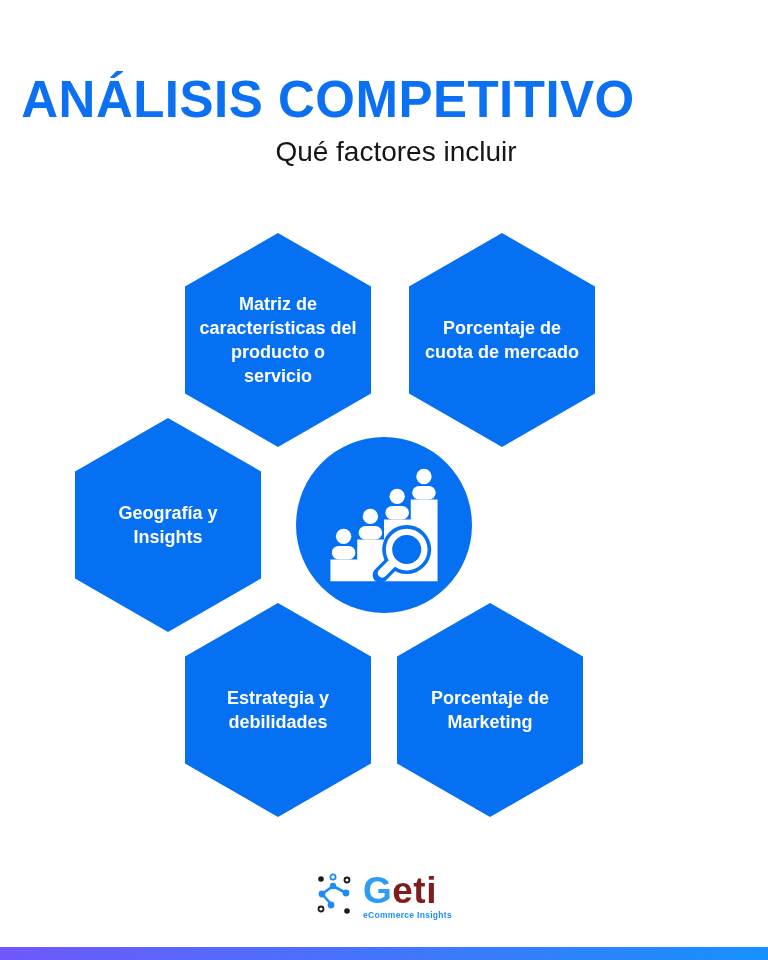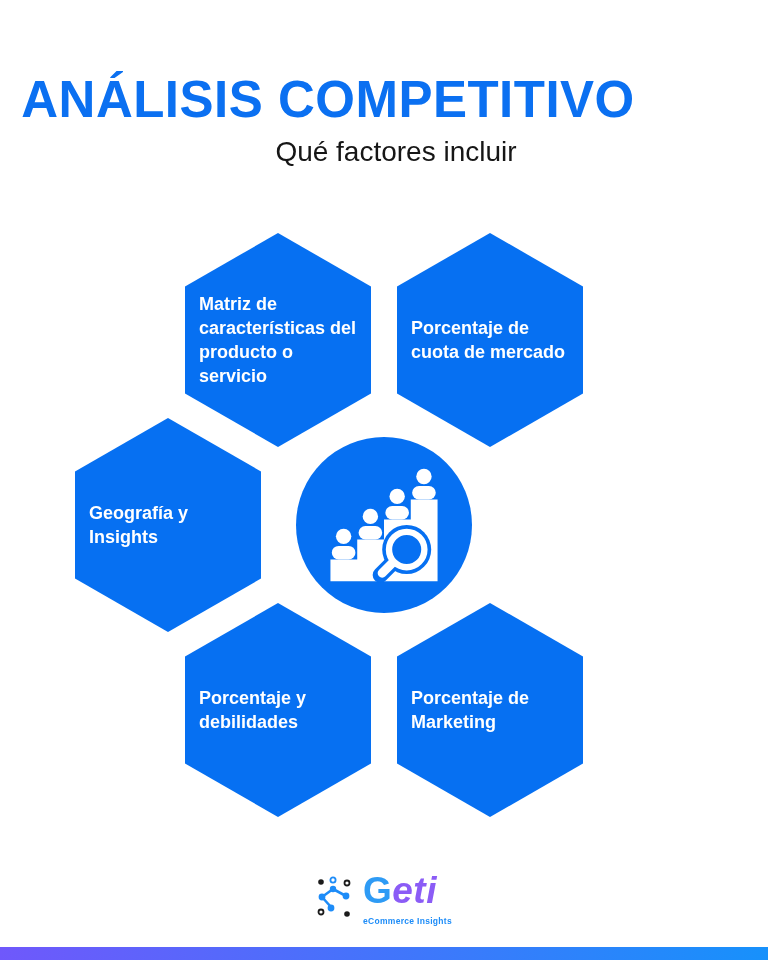--- a/index.html
+++ b/index.html
@@ -29,26 +29,26 @@
   
   .hex{
     position:absolute;
     width:186px;height:214px;
     background:#0670f2;
     clip-path:polygon(50% 0%,100% 25%,100% 75%,50% 100%,0% 75%,0% 25%);
     display:flex;align-items:center;justify-content:center;
   }
   .hex .hex-label{
     padding:0 14px;
-    text-align:left;
+    text-align:center;
     color:#ffffff;
     font-size:18px;font-weight:700;line-height:1.34;
   }
   .hex-tl{left:185px;top:233px;}
-  .hex-tr{left:397px;top:233px;}
+  .hex-tr{left:409px;top:233px;}
   .hex-ml{left:75px; top:418px;}
   .hex-mr{left:507px;top:418px;}
   .hex-bl{left:185px;top:603px;}
   .hex-br{left:397px;top:603px;}
 
   
   .center-ring{
     position:absolute;left:281px;top:422px;
     width:206px;height:206px;border-radius:50%;
     background:#ffffff;
@@ -63,23 +63,23 @@
 
   
   .footer-logo{
     position:absolute;left:0;top:872px;width:768px;
     display:flex;align-items:center;justify-content:center;gap:7px;
   }
   .logo-mark{width:40px;height:46px;}
   .logo-textblock{display:flex;flex-direction:column;line-height:1;}
   .logo-word{font-size:37px;font-weight:800;letter-spacing:0.5px;}
   .logo-word .g{color:#2e9bf5;}
-  .logo-word .rest{color:#8b5cf6;font-style:italic;}
+  .logo-word .rest{color:#7f1d1d;}
   .logo-tagline{
-    margin-top:8px;
+    margin-top:2px;
     font-size:8.5px;font-weight:700;letter-spacing:0.3px;
     color:#1d8cf8;
   }
 
   
   .bottom-bar{
     position:absolute;left:0;bottom:0;
     width:768px;height:13px;
     background:linear-gradient(90deg,#6f58fb 0%,#1791fb 100%);
   }
@@ -95,21 +95,21 @@
   <div class="hex hex-tl">
     <div class="hex-label">Matriz de características del producto o servicio</div>
   </div>
   <div class="hex hex-tr">
     <div class="hex-label">Porcentaje de cuota de mercado</div>
   </div>
   <div class="hex hex-ml">
     <div class="hex-label">Geografía y Insights</div>
   </div>
   <div class="hex hex-bl">
-    <div class="hex-label">Porcentaje y debilidades</div>
+    <div class="hex-label">Estrategia y debilidades</div>
   </div>
   <div class="hex hex-br">
     <div class="hex-label">Porcentaje de Marketing</div>
   </div>
 
   <div class="center-ring"></div>
   <div class="center-circle">
     <svg width="118" height="120" viewBox="0 0 130 132" aria-hidden="true">
 
       <path d="M6,128 H124 V38 H94.5 V60 H65 V82 H35.5 V104 H6 Z" fill="#ffffff"></path>

